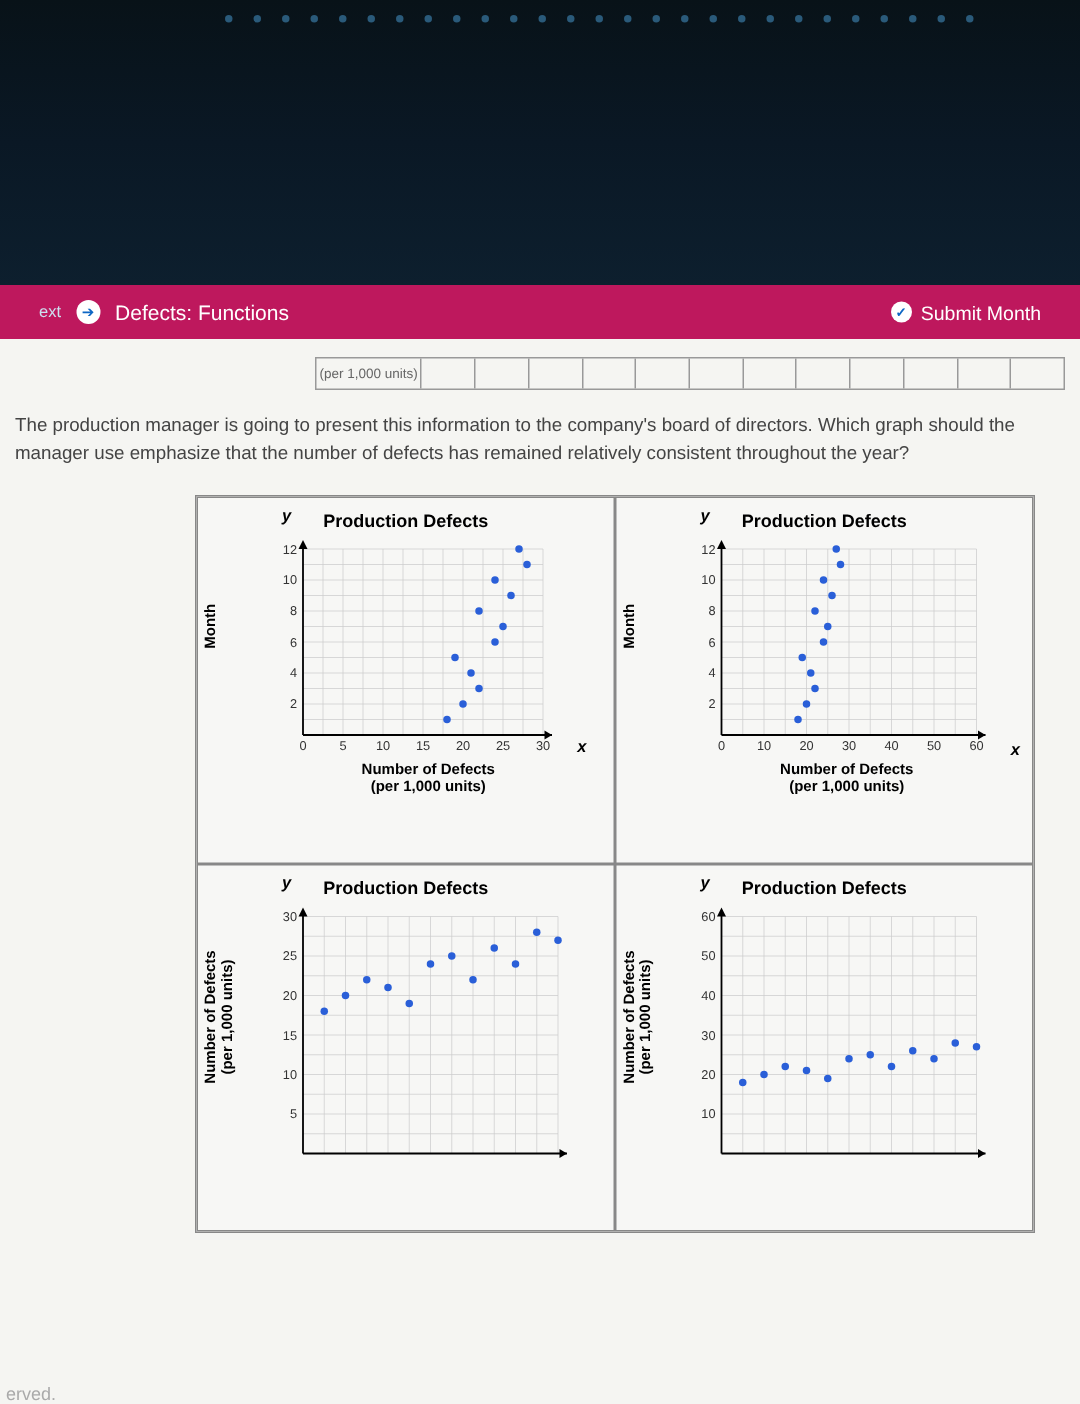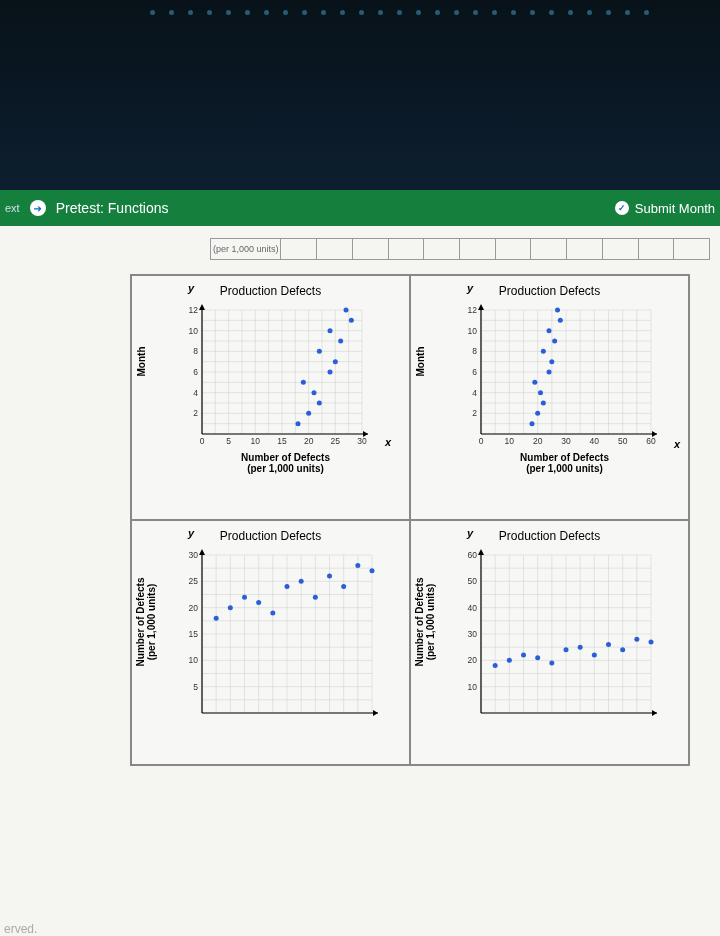--- a/index.html
+++ b/index.html
@@ -24,26 +24,26 @@
     height: 20px;
     display: flex;
     gap: 14px;
   }
   .dots span {
     width: 5px; height: 5px; border-radius: 50%;
     background: #2a5a7a;
     display: inline-block;
   }
   .header-bar {
-    background: #15803d;
+    background: #be185d;
     color: #fff;
     display: flex;
     align-items: center;
     justify-content: space-between;
-    padding: 10px 5px;
+    padding: 10px 26px;
     font-size: 14px;
   }
   .header-left { display: flex; align-items: center; gap: 10px; font-weight: 500; }
   .tab-label { font-size: 11px; color: #cde0f0; }
   .arrow-circle {
     width: 16px; height: 16px; border-radius: 50%;
     background: #fff; color: #0d66c4;
     display: flex; align-items: center; justify-content: center;
     font-size: 10px;
   }
@@ -87,21 +87,21 @@
   }
   .chart-cell {
     border: 1px solid #888;
     padding: 8px 6px 4px 6px;
     background: #f7f7f5;
     position: relative;
     height: 245px;
   }
   .chart-title {
     font-size: 12px;
-    font-weight: normal;
+    font-weight: bold;
     text-align: center;
     margin-bottom: 2px;
   }
   .y-indicator {
     position: absolute;
     font-style: italic;
     font-size: 11px;
     font-weight: bold;
   }
   .x-indicator {
@@ -175,21 +175,21 @@
       <span></span>
       <span></span>
       <span></span>
   </div>
 </div>
 
 <div class="header-bar">
   <div class="header-left">
     <span class="tab-label">ext</span>
     <span class="arrow-circle">➔</span>
-    <span>Pretest: Functions</span>
+    <span>Defects: Functions</span>
   </div>
   <div class="submit">
     <span class="check-circle">✓</span>
     <span>Submit Month</span>
   </div>
 </div>
 
 <div class="content">
 
   <div class="partial-row">
@@ -201,20 +201,21 @@
       <div class="cell"></div>
       <div class="cell"></div>
       <div class="cell"></div>
       <div class="cell"></div>
       <div class="cell"></div>
       <div class="cell"></div>
       <div class="cell"></div>
       <div class="cell" style="border-right:none"></div>
   </div>
 
+  <p class="question">The production manager is going to present this information to the company's board of directors. Which graph should the manager use emphasize that the number of defects has remained relatively consistent throughout the year?</p>
 
   <div class="chart-grid">
 
     <div class="chart-cell">
       <span class="y-indicator" style="left:56px; top:6px;">y</span>
       <div class="chart-title">Production Defects</div>
       <span class="y-axis-label" style="left:-6px; top:80px;">Month</span>
       <div class="plot-area">
         <svg class="grid-svg" width="190" height="150">
           <g id="grid-a">

